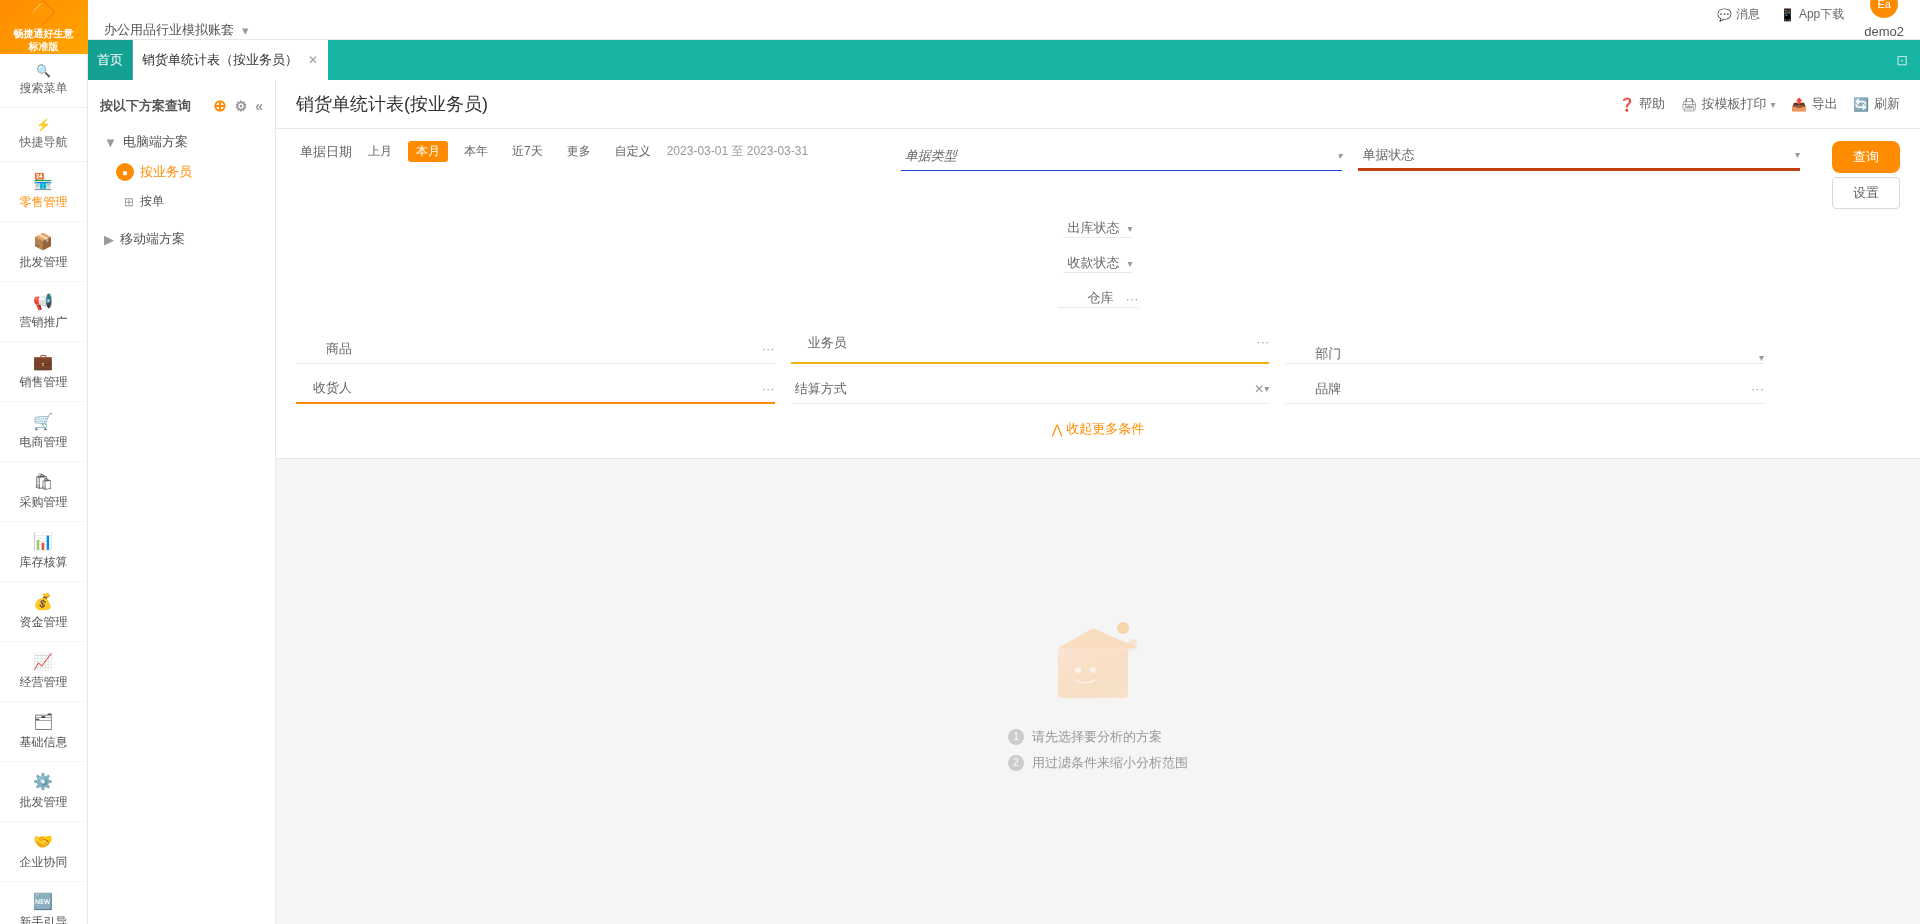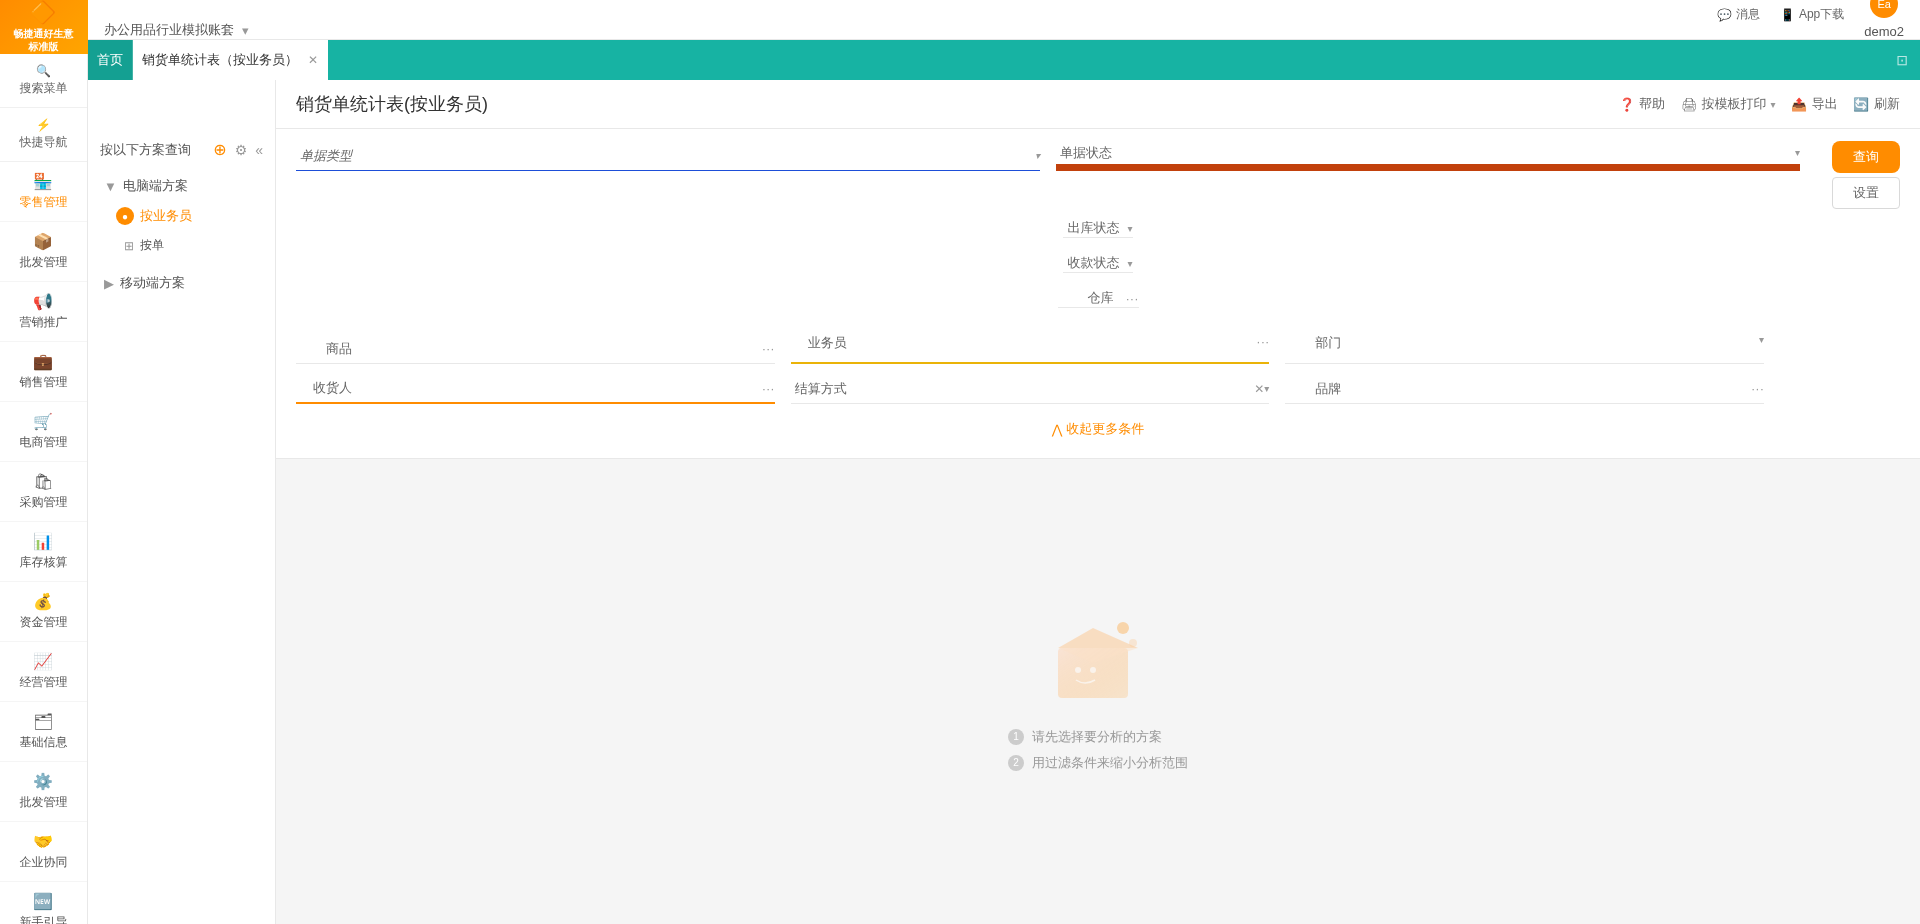--- a/index.html
+++ b/index.html
@@ -32,21 +32,21 @@
     .global-topbar { height: 40px; background: #fff; border-bottom: 1px solid #e8e8e8; display: flex; align-items: flex-end; padding: 0 16px; justify-content: space-between; flex-shrink: 0; }
     .global-topbar-left { display: flex; align-items: center; gap: 8px; font-size: 13px; color: #555; }
     .global-topbar-right { display: flex; align-items: center; gap: 20px; font-size: 13px; color: #555; }
 
     
     .content { flex: 1; display: flex; overflow: hidden; background: #f5f5f5; }
 
     
     .left-panel { width: 188px; background: #fff; border-right: 1px solid #e8e8e8; flex-shrink: 0; padding: 8px 0; }
     .left-panel-header { display: flex; align-items: center; padding: 8px 12px; gap: 8px; font-size: 13px; color: #555; }
-    .left-panel-header span { font-weight: 400; margin-top: 44px; }
+    .left-panel-header span { font-weight: 700; }
     .left-panel-icons { display: flex; align-items: center; gap: 8px; margin-left: auto; color: #999; cursor: pointer; }
     .scheme-group { padding: 4px 0; }
     .scheme-group-title { display: flex; align-items: center; padding: 6px 16px; cursor: pointer; color: #555; font-size: 13px; }
     .scheme-group-title .arrow { margin-right: 6px; color: #999; }
     .scheme-item { display: flex; align-items: center; padding: 6px 28px; cursor: pointer; color: #555; font-size: 13px; }
     .scheme-item.active { color: #ff8c00; }
     .scheme-item .orange-dot { width: 18px; height: 18px; border-radius: 50%; background: #ff8c00; color: #fff; font-size: 10px; display: flex; align-items: center; justify-content: center; margin-right: 6px; }
     .scheme-sub-item { display: flex; align-items: center; padding: 6px 36px; cursor: pointer; color: #555; font-size: 12px; }
 
     
@@ -253,26 +253,38 @@
           <div class="page-action-btn">
             <span>🔄</span>
             <span>刷新</span>
           </div>
         </div>
       </div>
 
       <div class="filter-area">
 
         <div style="display:flex;align-items:flex-start;gap:16px;margin-bottom:10px;">
+          <div style="display:flex;align-items:center;flex:2;">
+            <span class="filter-label">单据日期</span>
+            <div class="date-tabs">
+              <span class="date-tab">上月</span>
+              <span class="date-tab active">本月</span>
+              <span class="date-tab">本年</span>
+              <span class="date-tab">近7天</span>
+              <span class="date-tab">更多</span>
+              <span class="date-tab">自定义</span>
+            </div>
+            <span class="date-range">2023-03-01 至 2023-03-31</span>
+          </div>
           <div style="display:flex;align-items:center;flex:1.5;border-bottom:1px solid #1d4ed8;height:30px;font-style:italic;">
             <span class="filter-label">单据类型</span>
             <div style="flex:1;"></div>
             <span style="color:#999;font-size:10px;">▾</span>
           </div>
-          <div style="display:flex;align-items:center;flex:1.5;border-bottom:7px solid #c2410c;height:30px;">
+          <div style="display:flex;align-items:center;flex:1.5;border-bottom:3px solid #c2410c;height:30px;">
             <span class="filter-label">单据状态</span>
             <div style="flex:1;"></div>
             <span style="color:#999;font-size:10px;">▾</span>
           </div>
           <div class="btn-group">
             <button class="query-btn">查询</button>
             <button class="setting-btn">设置</button>
           </div>
         </div>
 
@@ -299,21 +311,21 @@
           <div style="display:flex;align-items:center;flex:1;border-bottom:1px solid #e8e8e8;height:30px;">
             <span class="filter-label">商品</span>
             <div style="flex:1;"></div>
             <span class="filter-dots">···</span>
           </div>
           <div style="display:flex;align-items:flex-start;flex:1;border-bottom:2px solid #eab308;height:30px;">
             <span class="filter-label">业务员</span>
             <div style="flex:1;"></div>
             <span class="filter-dots">···</span>
           </div>
-          <div style="display:flex;align-items:flex-start;flex:1;border-bottom:1px solid #e8e8e8;height:30px;">
+          <div style="display:flex;align-items:flex-end;flex:1;border-bottom:1px solid #e8e8e8;height:30px;">
             <span class="filter-label">部门</span>
             <div style="flex:1;"></div>
             <span style="color:#999;font-size:10px;">▾</span>
           </div>
           <div style="width:120px;flex-shrink:0;"></div>
         </div>
 
         <div style="display:flex;align-items:center;gap:16px;margin-bottom:8px;">
           <div style="display:flex;align-items:center;flex:1;border-bottom:2px solid #ff8c00;height:30px;">
             <span class="filter-label">收货人</span>

